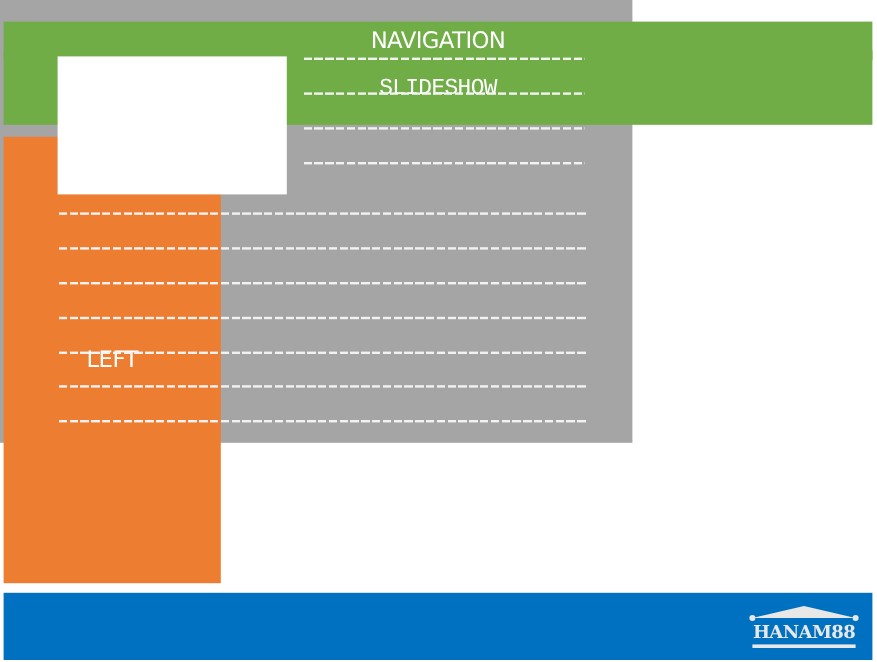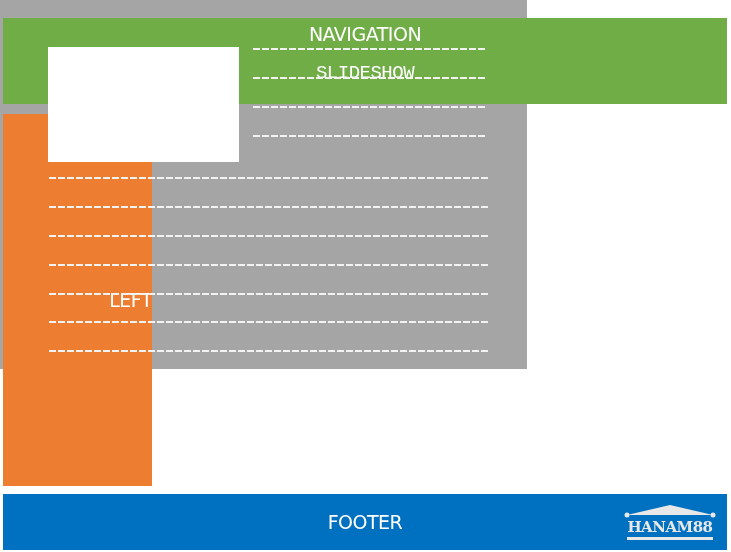--- a/index.html
+++ b/index.html
@@ -1,20 +1,20 @@
 <!DOCTYPE html>
 <html><head>
 <meta charset="utf-8">
 <style>
   html,body{margin:0;padding:0;background:#fff;}
   body{width:731px;height:552px;position:relative;overflow:hidden;font-family:"DejaVu Sans",sans-serif;}
   .block{position:absolute;display:flex;align-items:center;justify-content:center;color:#fff;font-size:19px;letter-spacing:-0.5px;}
   #nav{left:3px;top:18px;width:724px;height:32px;background:#70ad47;}
   #slide{left:3px;top:42px;width:724px;height:62px;background:#70ad47;font-family:Liberation Mono, monospace;}
-  #left{left:3px;top:114px;width:149px;height:372px;background:#ed7d31;justify-content:flex-end;}
+  #left{left:3px;top:114px;width:181px;height:372px;background:#ed7d31;}
   #content{left:200px;top:115px;width:527px;height:369px;background:#a5a5a5;}
   #footer{left:3px;top:494px;width:724px;height:56px;background:#0070c0;}
   .img-ph{position:absolute;left:48px;top:47px;width:191px;height:115px;background:#fff;}
   .line{position:absolute;height:2px;background:repeating-linear-gradient(to right,#f2f2f2 0 7px,transparent 7px 9px);}
   .logo{position:absolute;right:0px;top:5px;width:114px;height:48px;}
 </style>
 </head>
 <body>
 
 <div id="nav" class="block">
@@ -38,21 +38,20 @@
   <div class="line" style="left:49px;top:177px;width:440px"></div>
   <div class="line" style="left:49px;top:206px;width:440px"></div>
   <div class="line" style="left:49px;top:235px;width:440px"></div>
   <div class="line" style="left:49px;top:264px;width:440px"></div>
   <div class="line" style="left:49px;top:293px;width:440px"></div>
   <div class="line" style="left:49px;top:321px;width:440px"></div>
   <div class="line" style="left:49px;top:350px;width:440px"></div>
 </div>
 
 <div id="footer" class="block">
-  <span>FOOTER</span>
   <svg class="logo" viewBox="0 0 114 48">
     <polygon points="14,16 57,6 100,16" fill="#e8e8e8"></polygon>
     <circle cx="14" cy="16" r="2.5" fill="#e8e8e8"></circle>
     <circle cx="100" cy="16" r="2.5" fill="#e8e8e8"></circle>
     <text x="57" y="33" text-anchor="middle" font-family="DejaVu Serif, serif" font-weight="bold" font-size="15" fill="#e8e8e8">HANAM88</text>
     <rect x="14" y="38" width="86" height="3" fill="#e8e8e8"></rect>
   </svg>
 </div>
 
 </body></html>

